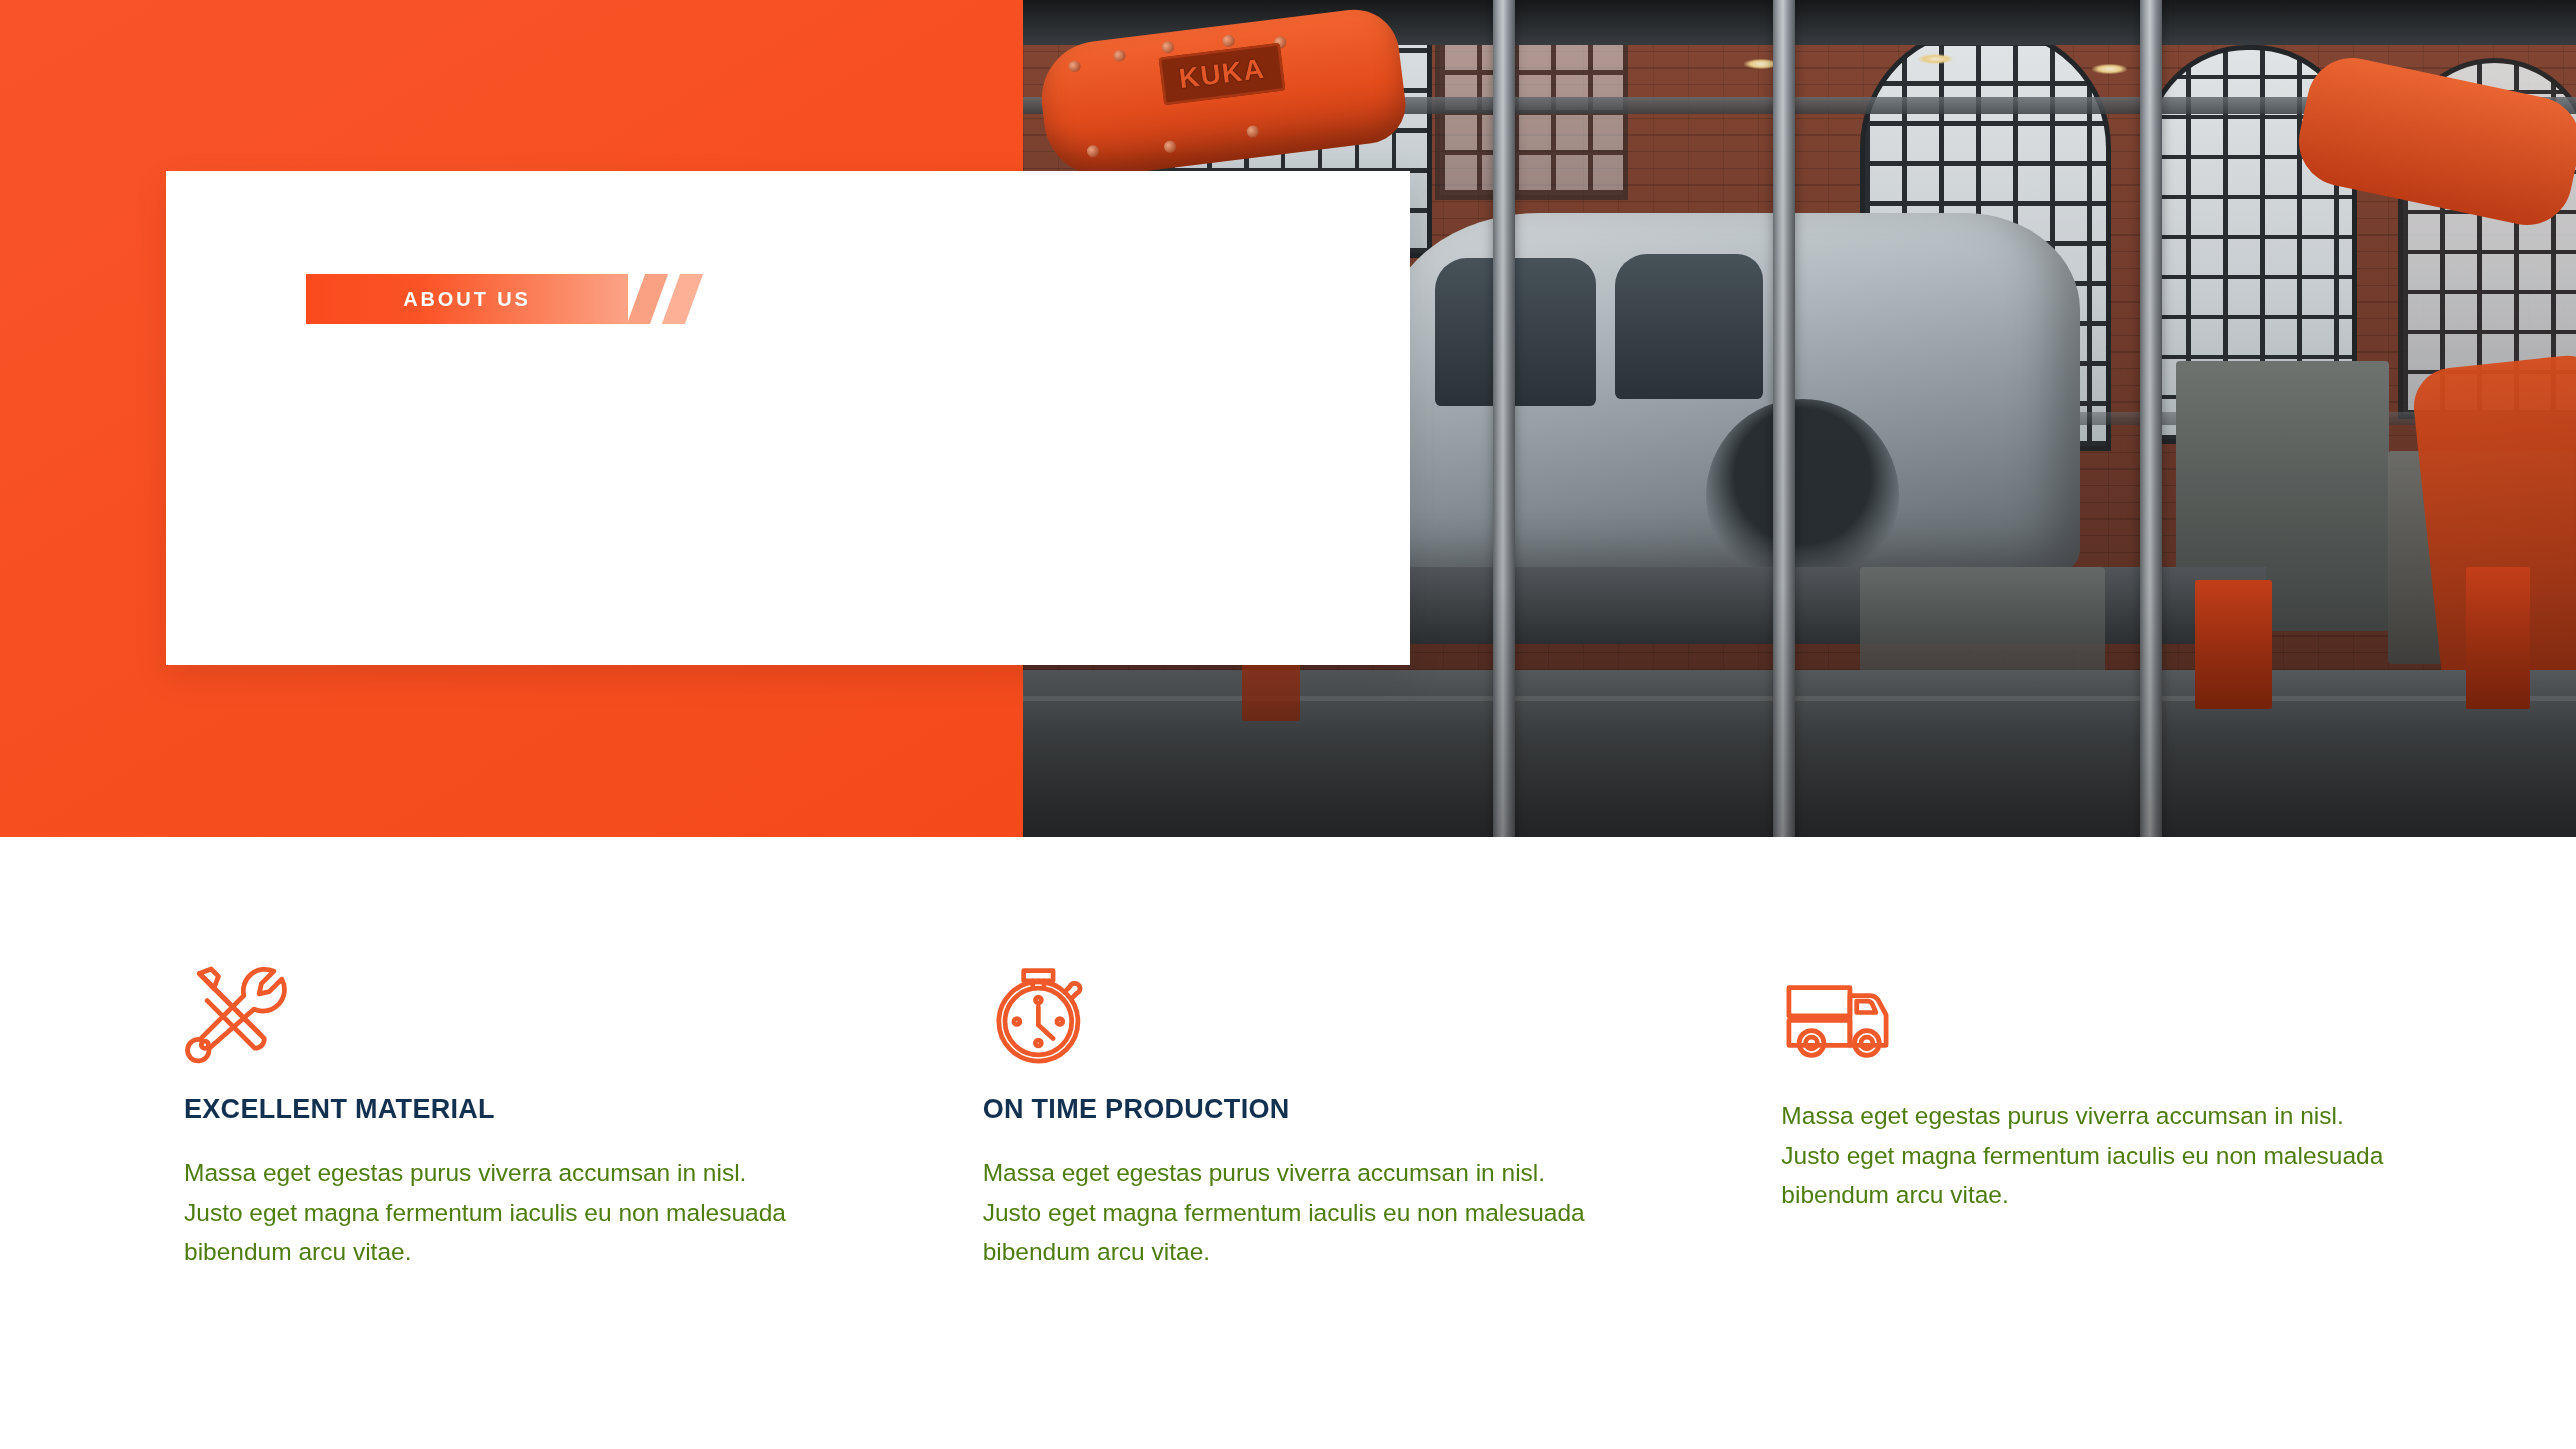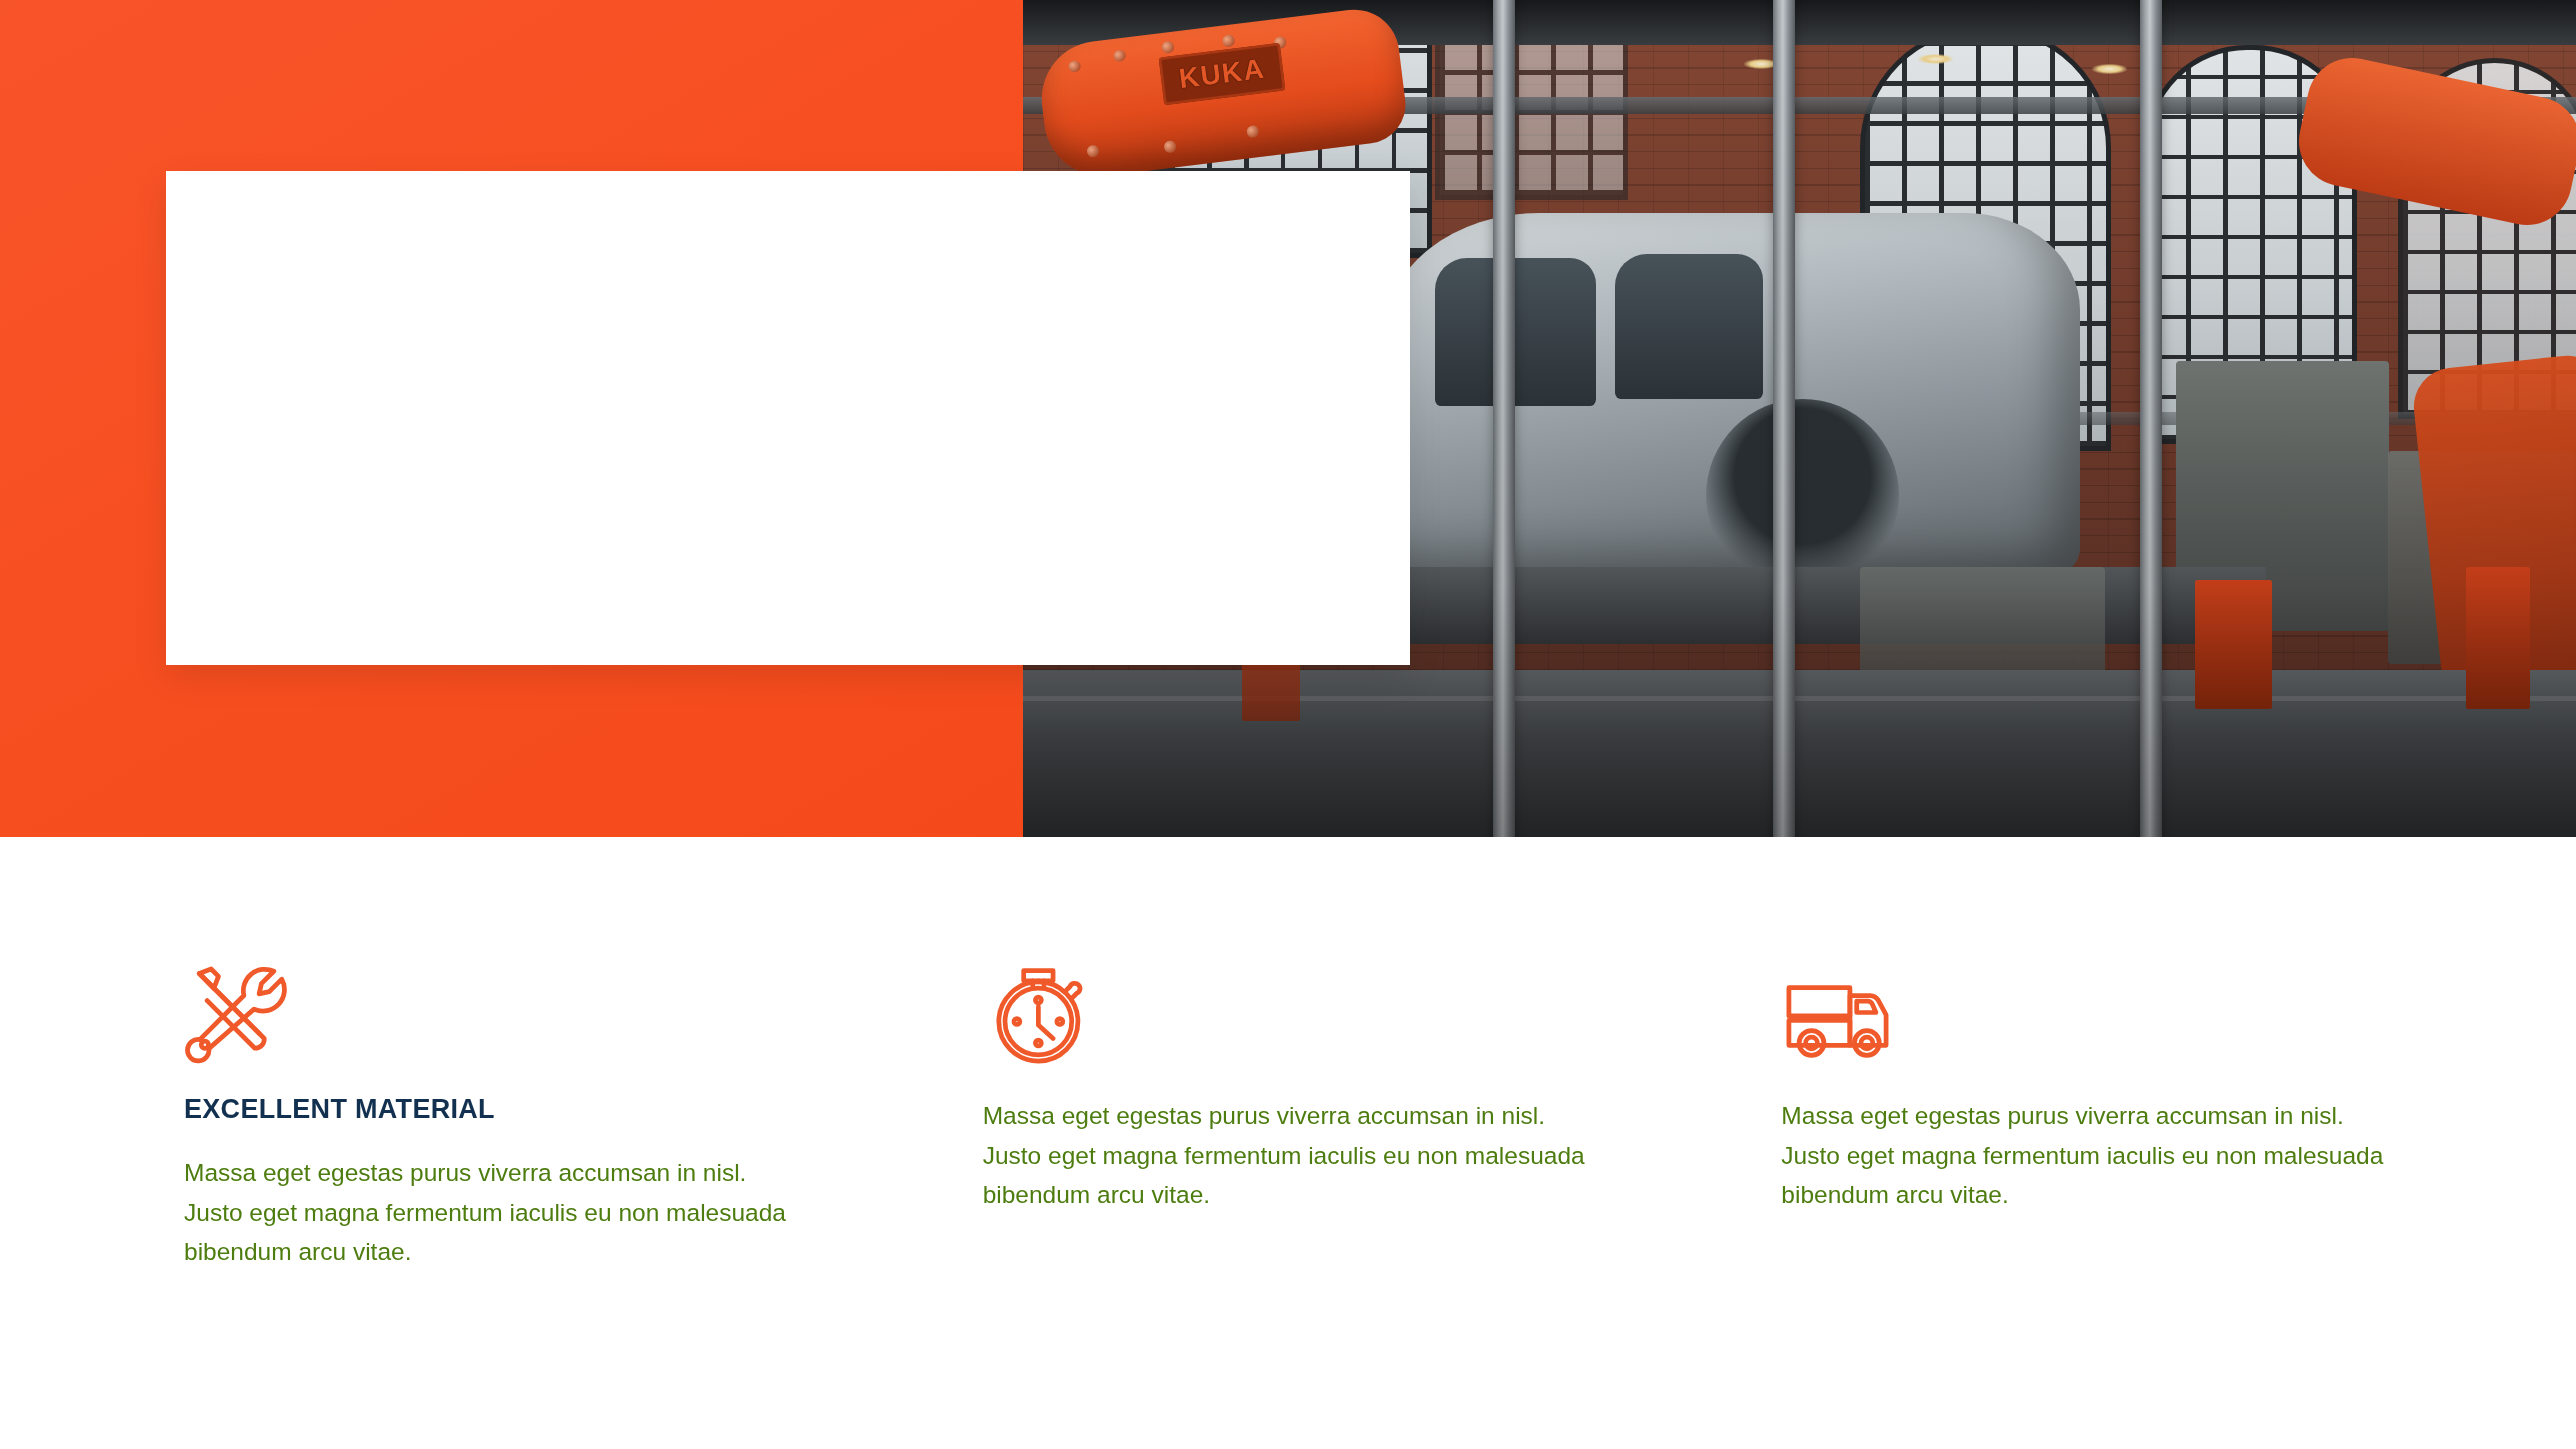--- a/index.html
+++ b/index.html
@@ -300,20 +300,27 @@
     <div class="sc pillar p3"></div>
 
     <div class="sc photo-tint"></div>
   </div>
 
   <div class="hero-orange"></div>
 
   <div class="card">
     <div class="card-inner">
 
+      <div class="badge-wrap">
+        <div class="badge-bar">
+          <span class="badge-text">ABOUT US</span>
+        </div>
+        <div class="slash slash-1"></div>
+        <div class="slash slash-2"></div>
+      </div>
 
 
     </div>
   </div>
 </section>
 
 <section class="features">
   <div class="feat-grid">
 
     <div class="feat">
@@ -348,20 +355,21 @@
           <path d="M72.5 31.5 L77 27 A4.6 4.6 0 1 1 83 33 L78.5 37.5"></path>
 
           <circle cx="49" cy="39" r="2.6"></circle>
           <circle cx="49" cy="77" r="2.6"></circle>
           <circle cx="30" cy="58" r="2.6"></circle>
           <circle cx="68" cy="58" r="2.6"></circle>
 
           <path d="M49 45 L49 61 L62 73"></path>
         </svg>
       </div>
+      <h3 class="feat-title">ON TIME PRODUCTION</h3>
       <p class="feat-body">Massa eget egestas purus viverra accumsan in nisl. Justo eget magna fermentum iaculis eu non malesuada bibendum arcu vitae.</p>
     </div>
 
     <div class="feat">
       <div class="feat-icon">
         <svg width="113" height="113" viewBox="0 0 100 100" fill="none" stroke="#F05A2B" stroke-width="4.2" stroke-linejoin="round" stroke-linecap="round">
 
           <rect x="7" y="28" width="54" height="25"></rect>
 
           <path d="M7 57 H61 V79 H7 Z"></path>

